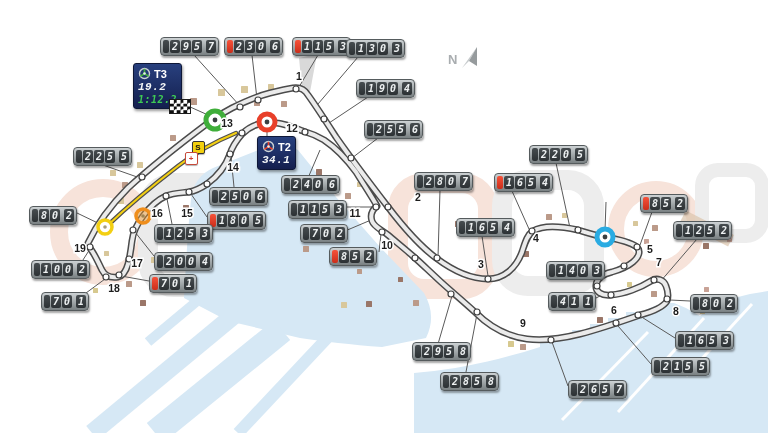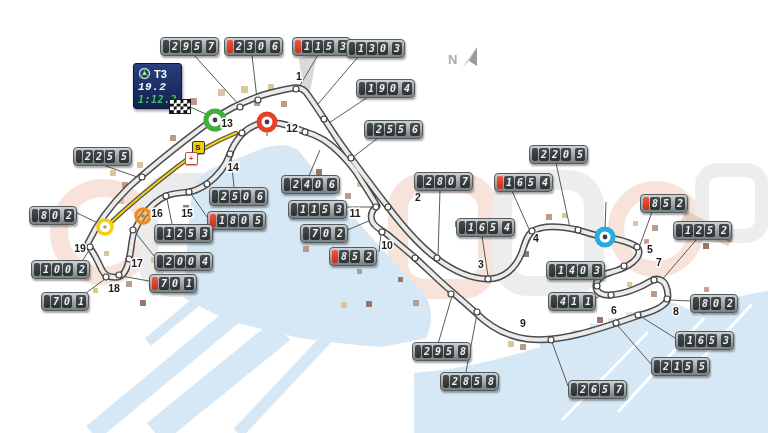--- a/index.html
+++ b/index.html
@@ -444,16 +444,29 @@
       <line x1="6.5" y1="6.5" x2="6.5" y2="1.8" stroke="#3fae3a" stroke-width="1.6"></line>
       <line x1="6.5" y1="6.5" x2="2.4" y2="9.4" stroke="#3fae3a" stroke-width="1.6"></line>
       <line x1="6.5" y1="6.5" x2="10.6" y2="9.4" stroke="#3fae3a" stroke-width="1.6"></line>
       <circle cx="6.5" cy="6.5" r="1.3" fill="#e8ecee"></circle>
         </svg>
         <span>T3</span>
       </div>
       <div class="tm">19.2</div>
       <div class="lap" style="color: rgb(62, 203, 85);">1:12.2</div>
     </div>
+    <div class="panel" style="left: 257px; top: 136px;">
+      <div class="hd">
+        <svg width="13" height="13">
+      <circle cx="6.5" cy="6.5" r="5" fill="none" stroke="#ccd2d4" stroke-width="1.4"></circle>
+      <line x1="6.5" y1="6.5" x2="6.5" y2="1.8" stroke="#e8402a" stroke-width="1.6"></line>
+      <line x1="6.5" y1="6.5" x2="2.4" y2="9.4" stroke="#e8402a" stroke-width="1.6"></line>
+      <line x1="6.5" y1="6.5" x2="10.6" y2="9.4" stroke="#e8402a" stroke-width="1.6"></line>
+      <circle cx="6.5" cy="6.5" r="1.3" fill="#e8ecee"></circle>
+        </svg>
+        <span>T2</span>
+      </div>
+      <div class="tm">34.1</div>
+    </div>
     <div class="flag" style="left: 169px; top: 99px;"></div>
     <div class="sign" style="left: 191.5px; top: 140.5px; background: rgb(242, 207, 14); border: 1px solid rgb(51, 51, 51); color: rgb(17, 17, 17);">S</div>
     <div class="sign" style="left: 184.5px; top: 151.5px; background: rgb(255, 255, 255); border: 1px solid rgb(200, 74, 58); color: rgb(212, 58, 42); font-weight: 900;">+</div>
   </div>
 
 </body></html>

